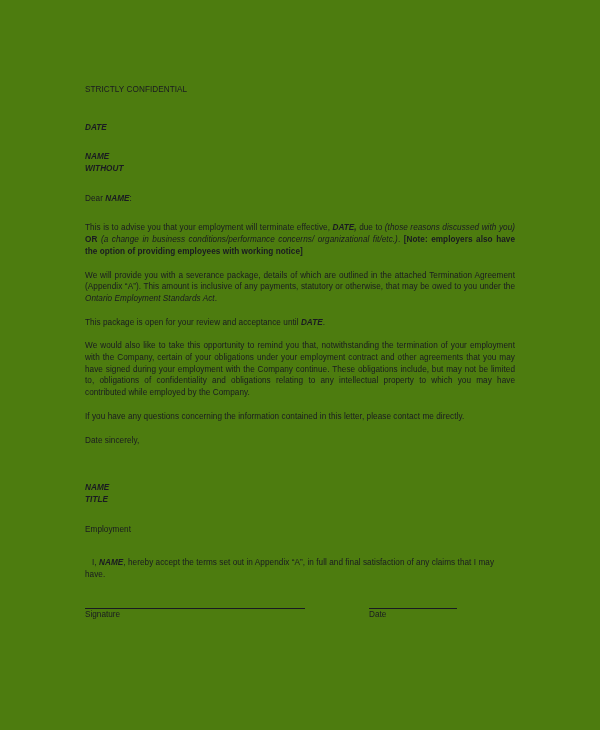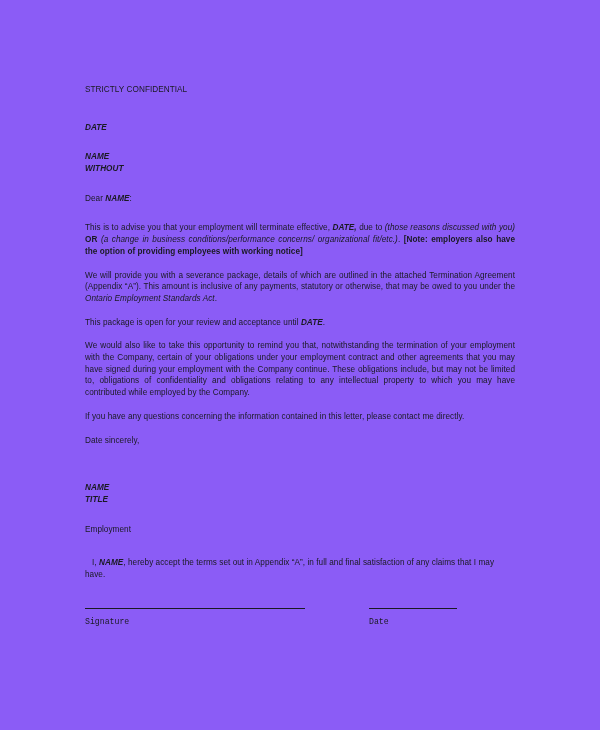--- a/index.html
+++ b/index.html
@@ -11,21 +11,21 @@
     width: 600px;
     height: 730px;
     overflow: hidden;
     font-family: "Liberation Sans", sans-serif;
     color: #1a1a22;
   }
   .page {
     position: relative;
     width: 600px;
     height: 730px;
-    background: #8b5cf6;
+    background: #4d7c0f;
     box-sizing: border-box;
     padding-left: 24px;
   }
   .content {
     position: absolute;
     left: 85px;
     top: 84px;
     width: 430px;
   }
   .line, .para {
@@ -73,24 +73,23 @@
   .sig-rule {
     position: absolute;
     top: 0;
     border-top: 1px solid #1a1a22;
     height: 0;
   }
   .sig-rule.signature { left: 0px; width: 220px; }
   .sig-rule.date { left: 284px; width: 88px; }
   .sig-label {
     position: absolute;
-    top: 8px;
+    top: 1px;
     font-size: 8.2px;
     line-height: 11px;
-    font-family: Liberation Mono, monospace;
   }
   .sig-label.signature { left: 0px; }
   .sig-label.date { left: 284px; }
 </style>
 </head>
 <body>
 
 <div class="page">
   <div class="content">
 

